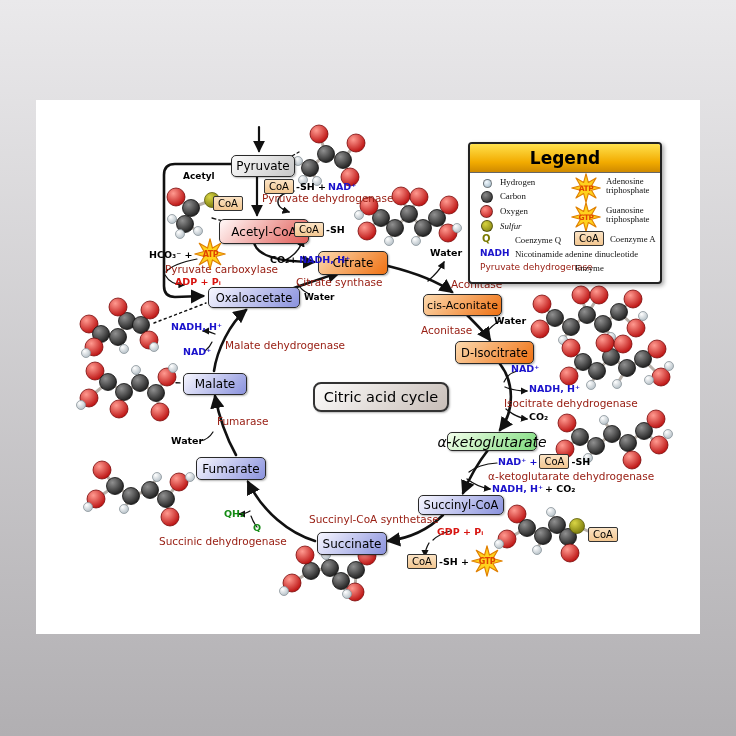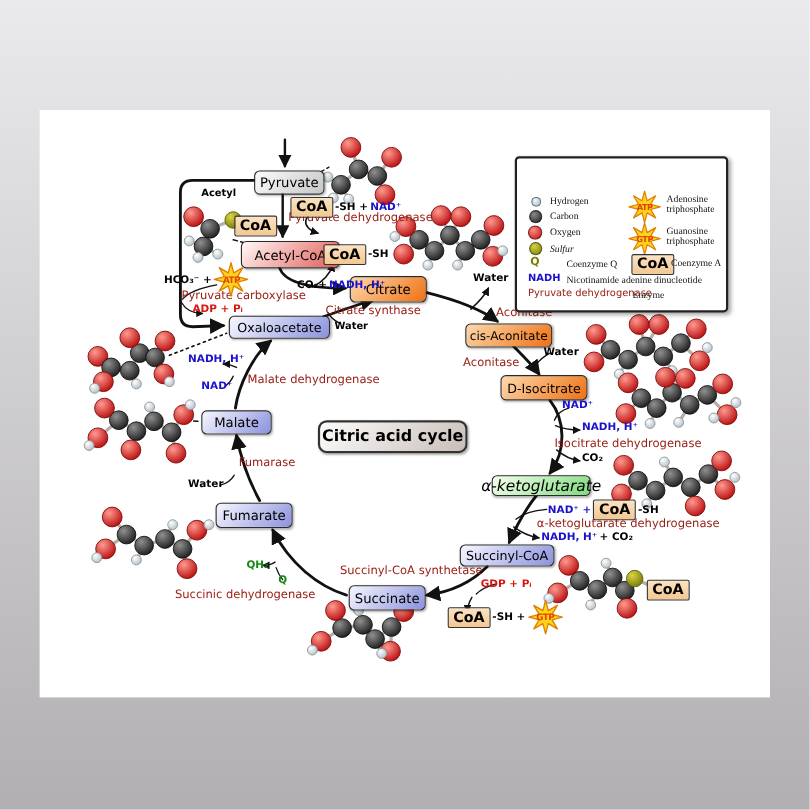--- a/index.html
+++ b/index.html
@@ -10,30 +10,30 @@
   svg.layer{position:absolute;left:0;top:0;width:736px;height:736px;}
   .box{position:absolute;display:flex;align-items:center;justify-content:center;
        border:1.5px solid #2a2a2a;border-radius:5px;font-size:12px;color:#000;
        box-shadow:1px 1px 2px rgba(0,0,0,.3);white-space:nowrap;}
   .b-gray  {background:linear-gradient(135deg,#fcfcfc,#c6c6c6);}
   .b-red   {background:linear-gradient(135deg,#fff1f0 5%,#e05b55);}
   .b-orange{background:linear-gradient(135deg,#fcd9ae,#ef7113);}
   .b-green {background:linear-gradient(135deg,#f4ffec,#7edc7e);}
   .b-blue  {background:linear-gradient(135deg,#f7f7ff,#8a92dd);}
   .b-center{background:linear-gradient(135deg,#fdfcfb,#c8beb8);border:2px solid #333;
-            border-radius:8px;font-weight:bold;font-size:14.5px;}
+            border-radius:8px;font-weight:normal;font-size:14.5px;margin-left:24px;}
   .lbl{position:absolute;white-space:nowrap;}
   .enzyme{color:#992015;font-size:10.5px;}
   .bb{font-weight:bold;font-size:9.5px;color:#000;}
   .blue{color:#1a12cc;font-weight:bold;font-size:9.5px;}
   .red{color:#d81410;font-weight:bold;font-size:9.5px;}
   .green{color:#128a12;font-weight:bold;font-size:9.5px;}
   .row{position:absolute;display:flex;align-items:center;gap:2px;white-space:nowrap;}
   .coa{display:inline-block;background:linear-gradient(#fbe3c4,#f3c791);border:1.2px solid #333;
-       border-radius:2px;font-weight:bold;font-size:13px;padding:1px 4px;color:#000;flex:none;}
+       border-radius:2px;font-weight:normal;font-size:10px;padding:1px 4px;color:#000;flex:none;}
   .star{position:relative;width:32px;height:32px;display:inline-block;flex:none;}
   .star svg{position:absolute;left:0;top:0;width:100%;height:100%;}
   .star b{position:absolute;left:0;top:0;right:0;bottom:0;display:flex;align-items:center;
           justify-content:center;font-size:8px;color:#e04400;letter-spacing:-.5px;}
   .legend{position:absolute;left:468px;top:142px;width:190px;height:138px;background:#fff;
           border:2px solid #222;border-radius:4px;box-shadow:2px 2px 4px rgba(0,0,0,.35);}
   .legend-title{height:28px;background:linear-gradient(#ffe14d,#f2ab00 65%,#cf8a00);
           border-bottom:1.5px solid #666;display:flex;align-items:center;justify-content:center;
           font-weight:bold;font-size:17px;color:#000;border-radius:2px 2px 0 0;}
   .litem{position:absolute;font-family:"Liberation Serif","DejaVu Serif",serif;
@@ -477,20 +477,21 @@
 <div class="lbl green" style="left:224px;top:508px;">QH₂</div>
 <div class="lbl green" style="left:253px;top:522px;">Q</div>
 
 <div class="lbl blue" style="left:171px;top:321px;">NADH, H⁺</div>
 <div class="lbl blue" style="left:183px;top:346px;">NAD⁺</div>
 
 <span class="coa" style="position:absolute;left:213px;top:196px;">CoA</span>
 <span class="coa" style="position:absolute;left:588px;top:527px;">CoA</span>
 
 <div class="legend">
+  <div class="legend-title">Legend</div>
   <span class="dot d-h" style="left:13px;top:35px;width:7px;height:7px;"></span>
   <span class="litem" style="left:30px;top:33px;">Hydrogen</span>
   <span class="dot d-c" style="left:11px;top:47px;width:10px;height:10px;"></span>
   <span class="litem" style="left:30px;top:47px;">Carbon</span>
   <span class="dot d-o" style="left:10px;top:61px;width:11px;height:11px;"></span>
   <span class="litem" style="left:30px;top:62px;">Oxygen</span>
   <span class="dot d-s" style="left:11px;top:76px;width:10px;height:10px;"></span>
   <span class="litem" style="left:30px;top:77px;font-style:italic;">Sulfur</span>
   <span class="qsym" style="left:12px;top:89px;">Q</span>
   <span class="litem" style="left:45px;top:91px;">Coenzyme Q</span>

